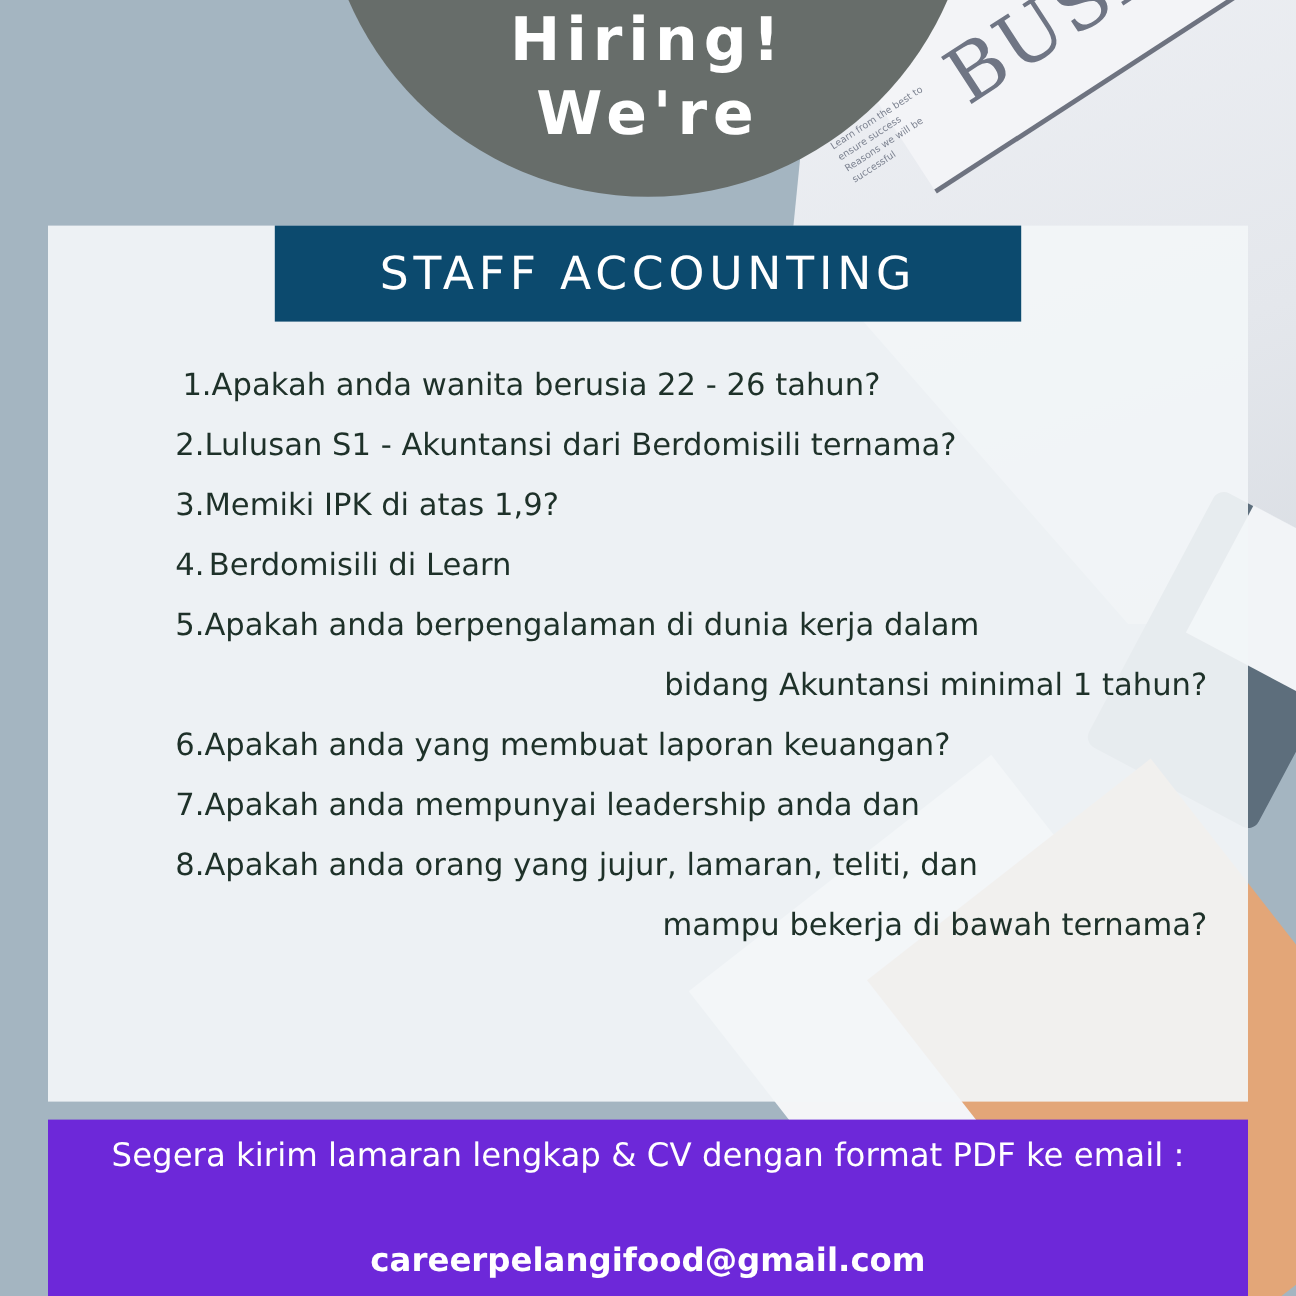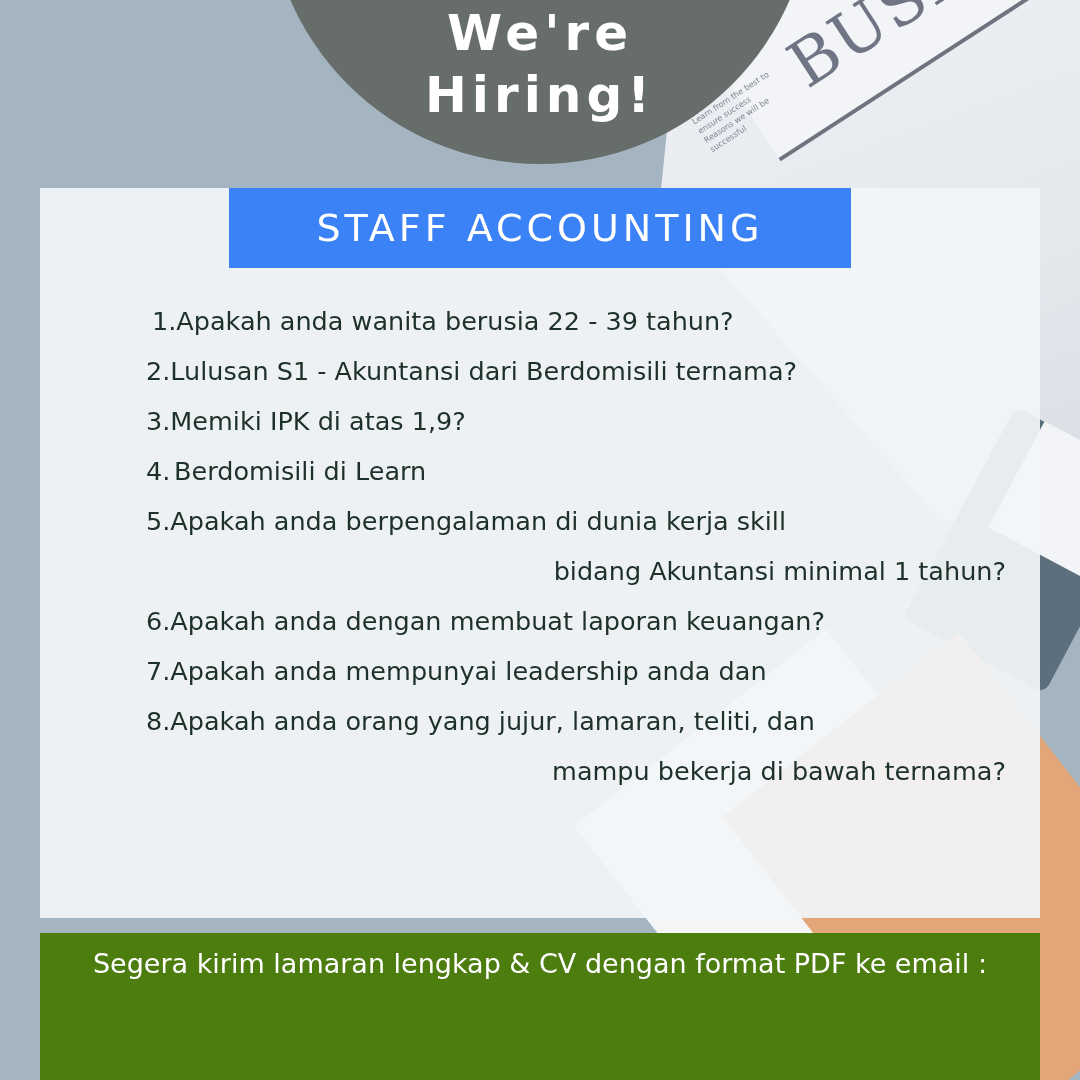--- a/index.html
+++ b/index.html
@@ -63,39 +63,39 @@
     font-size: 50px; line-height: 62px; letter-spacing: 5px;
   }
 
   
   .panel {
     position: absolute; left: 40px; top: 188px; width: 1000px; height: 730px;
     background: rgba(242, 245, 247, 0.93);
   }
   .job-banner {
     position: absolute; left: 229px; top: 188px; width: 622px; height: 80px;
-    background: #3b82f6; color: #ffffff;
+    background: #0c4a6e; color: #ffffff;
     display: flex; align-items: center; justify-content: center;
     font-family: "DejaVu Sans", sans-serif; font-size: 38px; letter-spacing: 4px;
   }
   .req-list {
     position: absolute; left: 146px; top: 296px; width: 860px;
     color: #1e3129; font-family: "DejaVu Sans", sans-serif;
     font-size: 25.5px; line-height: 50px; list-style: none;
   }
   .req-item { display: flex; }
   .req-num { flex: 0 0 auto; }
   .req-num.narrow { min-width: 28px; }
   .req-text { flex: 1 1 auto; }
   .req-line2 { padding-left: 28px; text-align: right; }
 
   
   .footer {
     position: absolute; left: 40px; top: 933px; width: 1000px; height: 147px;
-    background: #4d7c0f; color: #ffffff; text-align: center;
+    background: #6d28d9; color: #ffffff; text-align: center;
     font-family: "DejaVu Sans", sans-serif;
   }
   .footer-instruction {
     position: absolute; left: 40px; top: 14px; width: 920px;
     font-size: 27px; line-height: 34px;
   }
   .footer-email {
     position: absolute; left: 0; top: 102px; width: 1000px;
     font-size: 27px; font-weight: bold;
   }
@@ -114,68 +114,69 @@
     <div>successful</div>
   </div>
   <div class="bg-tablet"></div>
   <div class="bg-tablet-screen"></div>
   <div class="bg-paper-lower"></div>
   <div class="bg-folder"></div>
 </div>
 
 <div class="hero-circle"></div>
 <div class="hero-title">
+  <div>Hiring!</div>
   <div>We're</div>
-  <div>Hiring!</div>
 </div>
 
 <div class="panel"></div>
 
 <div class="job-banner">
   <span>STAFF ACCOUNTING</span>
 </div>
 
 <ul class="req-list">
   <li class="req-item">
     <span class="req-num" style="padding-left:6px">1.</span>
-    <span class="req-text"> Apakah anda wanita berusia 22 - 39 tahun?</span>
+    <span class="req-text"> Apakah anda wanita berusia 22 - 26 tahun?</span>
   </li>
   <li class="req-item">
     <span class="req-num">2.</span>
     <span class="req-text"> Lulusan S1 - Akuntansi dari Berdomisili ternama?</span>
   </li>
   <li class="req-item">
     <span class="req-num">3.</span>
     <span class="req-text"> Memiki IPK di atas 1,9?</span>
   </li>
   <li class="req-item">
     <span class="req-num narrow">4.</span>
     <span class="req-text">Berdomisili di Learn</span>
   </li>
   <li>
     <div class="req-item">
       <span class="req-num">5.</span>
-      <span class="req-text"> Apakah anda berpengalaman di dunia kerja skill</span>
+      <span class="req-text"> Apakah anda berpengalaman di dunia kerja dalam</span>
     </div>
     <div class="req-line2">bidang Akuntansi minimal 1 tahun?</div>
   </li>
   <li class="req-item">
     <span class="req-num">6.</span>
-    <span class="req-text"> Apakah anda dengan membuat laporan keuangan?</span>
+    <span class="req-text"> Apakah anda yang membuat laporan keuangan?</span>
   </li>
   <li>
     <div class="req-item">
       <span class="req-num">7.</span>
       <span class="req-text"> Apakah anda mempunyai leadership anda dan</span>
     </div>
   </li>
   <li>
     <div class="req-item">
       <span class="req-num">8.</span>
       <span class="req-text"> Apakah anda orang yang jujur, lamaran, teliti, dan</span>
     </div>
     <div class="req-line2">mampu bekerja di bawah ternama?</div>
   </li>
 </ul>
 
 <div class="footer">
   <div class="footer-instruction">Segera kirim lamaran lengkap &amp; CV dengan format PDF ke email :</div>
+  <div class="footer-email">careerpelangifood@gmail.com</div>
 </div>
 
 </body></html>

